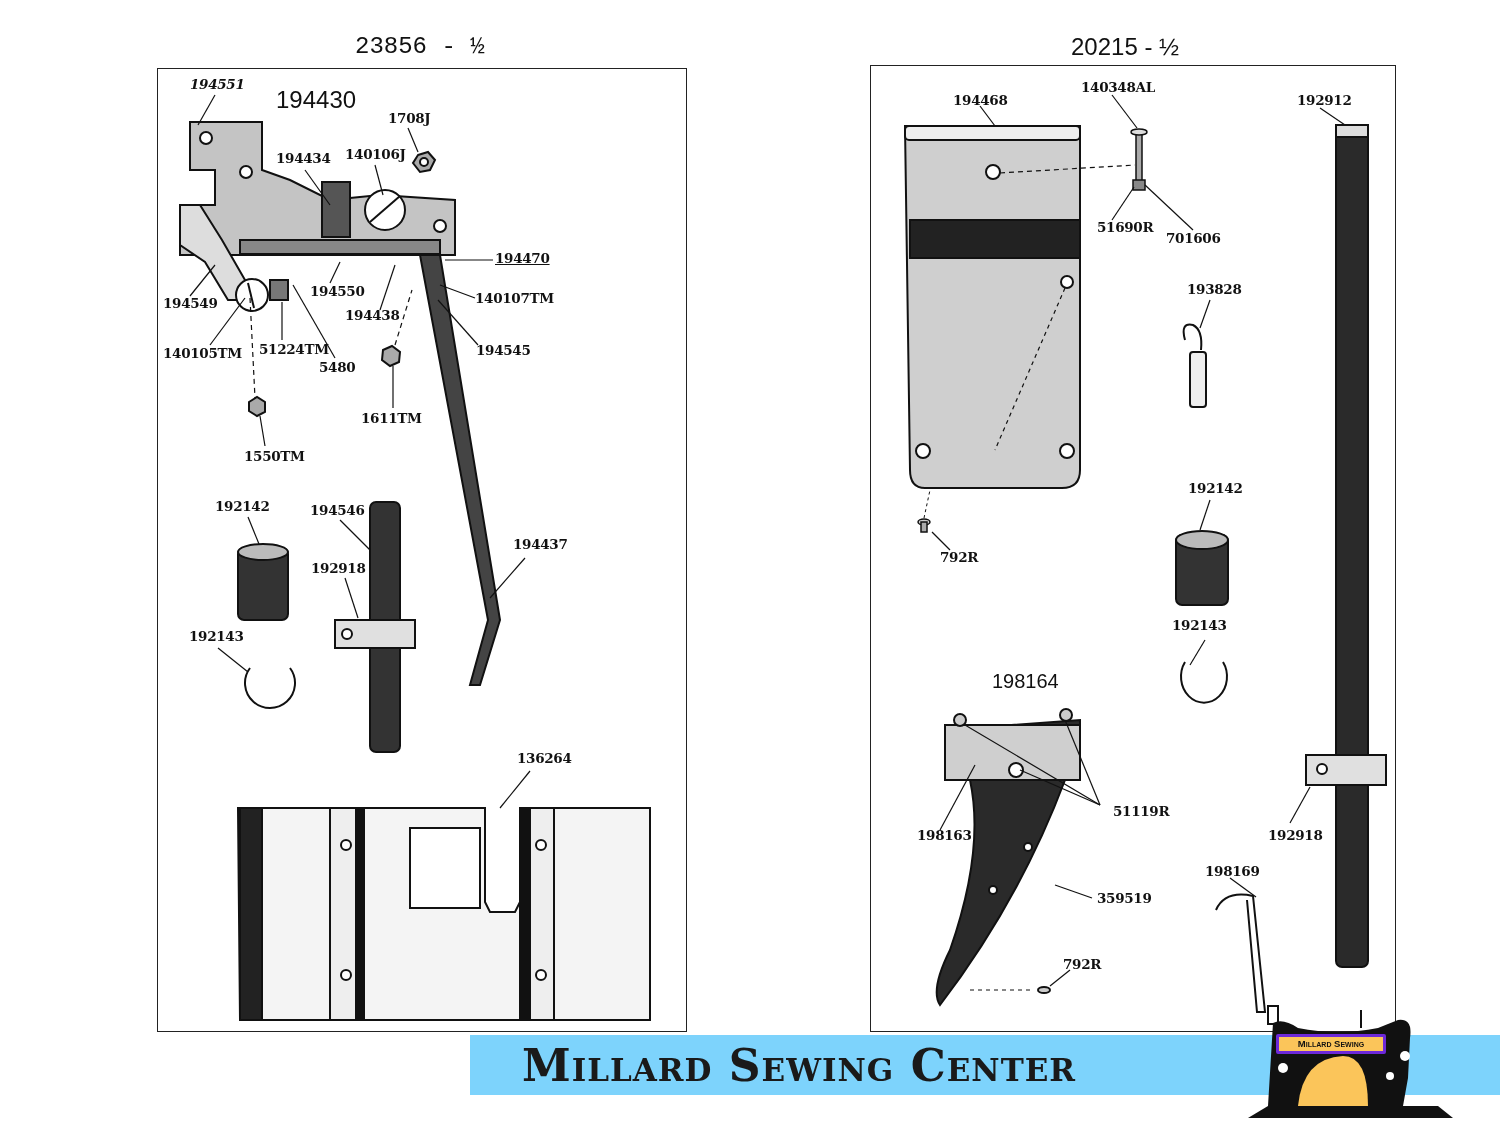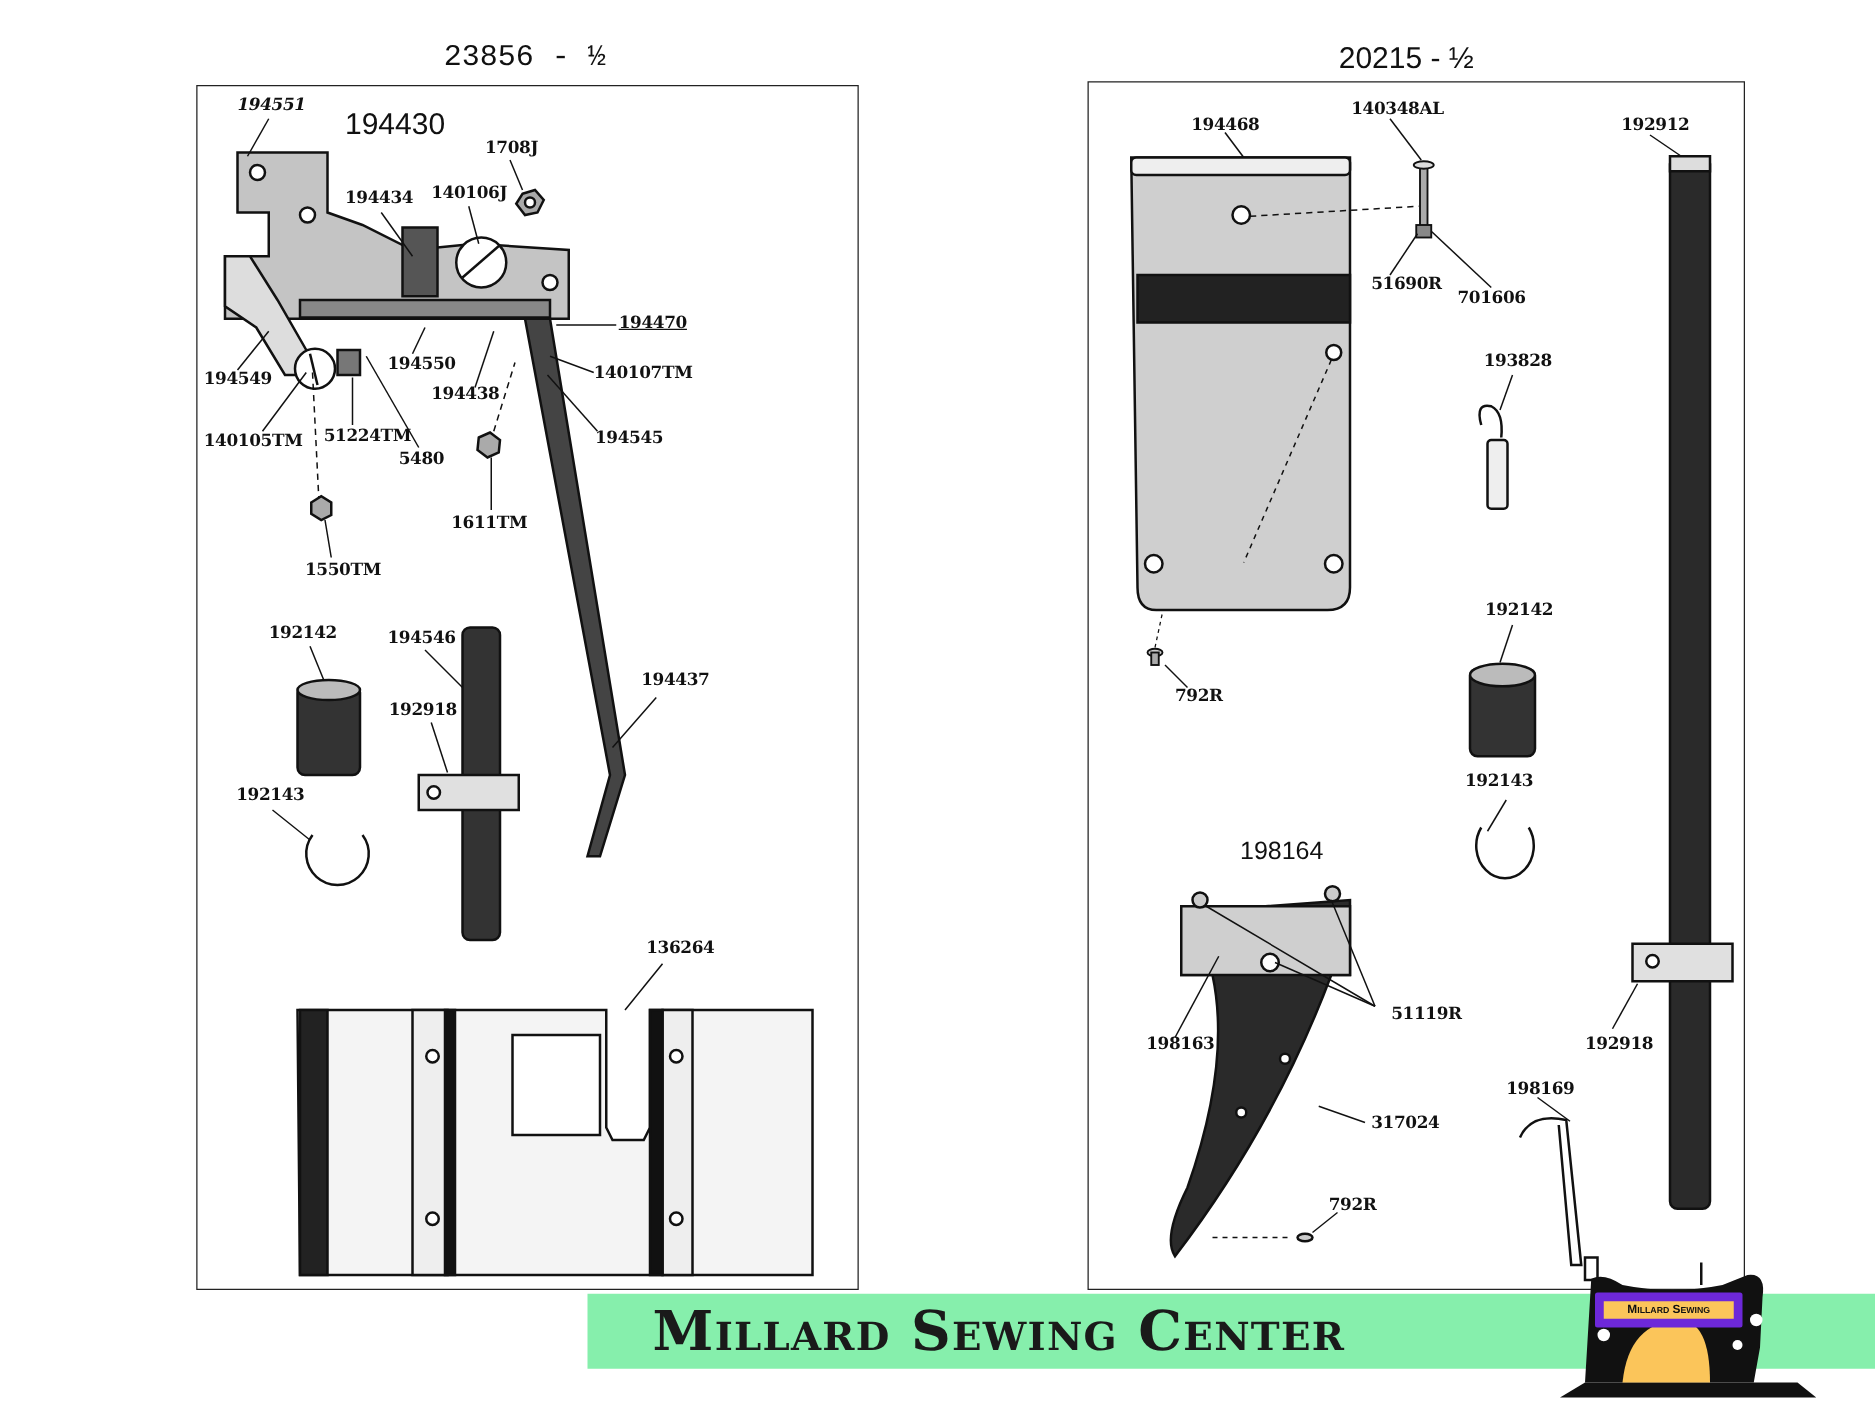--- a/index.html
+++ b/index.html
@@ -3,24 +3,24 @@
 <meta charset="utf-8">
 <style>
   html, body { margin:0; padding:0; background:#ffffff; }
   body { width:1500px; height:1125px; position:relative; overflow:hidden;
          font-family:"DejaVu Serif", serif; color:#111; }
   .page-title { position:absolute; font-family:"Liberation Sans", sans-serif; font-size:24px; color:#111; }
   .panel { position:absolute; border:1.5px solid #222; background:#fff; }
   .lbl { position:absolute; font-family:"DejaVu Serif", serif; font-size:13.5px; font-weight:bold; color:#111; white-space:nowrap; letter-spacing:-0.3px; }
   .big { font-family:"Liberation Sans", sans-serif; font-weight:normal; font-size:24px; letter-spacing:0; }
   svg.art { position:absolute; left:0; top:0; overflow:visible; }
-  .banner { position:absolute; left:470px; top:1035px; width:1030px; height:60px; background:#86efac; }
+  .banner { position:absolute; left:470px; top:1035px; width:1030px; height:60px; background:#7dd3fc; }
   .banner-text { position:absolute; left:52px; top:5px; font-family:"DejaVu Serif", serif; font-weight:bold; font-size:44px; color:#1a1a1a; letter-spacing:1px; font-variant:small-caps; }
   .logo { position:absolute; left:1228px; top:998px; width:230px; height:122px; }
-  .logo-badge { position:absolute; left:1276px; top:1034px; width:104px; height:14px; background:#fbc55a; border:7px solid #6d28d9; border-radius:2px;
+  .logo-badge { position:absolute; left:1276px; top:1034px; width:104px; height:14px; background:#fbc55a; border:3px solid #6d28d9; border-radius:2px;
                 font-family:"Liberation Sans", sans-serif; font-weight:bold; font-size:9.5px; color:#111; text-align:center; line-height:14px; font-variant:small-caps; }
 </style>
 </head>
 <body>
 
 <div class="page-title" style="left:355px; top:33px;font-family:Liberation Mono, monospace;">23856 - ½</div>
 <div class="page-title" style="left:1071px; top:33px;">20215 - ½</div>
 
 <div class="panel" style="left:157px; top:68px; width:528px; height:962px;"></div>
 
@@ -202,21 +202,21 @@
 <div class="lbl" style="left:1097px; top:219px;">51690R</div>
 <div class="lbl" style="left:1166px; top:230px;">701606</div>
 <div class="lbl" style="left:1187px; top:281px;">193828</div>
 <div class="lbl" style="left:940px; top:549px;">792R</div>
 <div class="lbl" style="left:1188px; top:480px;">192142</div>
 <div class="lbl" style="left:1172px; top:617px;">192143</div>
 <div class="lbl" style="left:1113px; top:803px;">51119R</div>
 <div class="lbl" style="left:917px; top:827px;">198163</div>
 <div class="lbl" style="left:1268px; top:827px;">192918</div>
 <div class="lbl" style="left:1205px; top:863px;">198169</div>
-<div class="lbl" style="left:1097px; top:890px;">317024</div>
+<div class="lbl" style="left:1097px; top:890px;">359519</div>
 <div class="lbl" style="left:1063px; top:956px;">792R</div>
 
 <div class="banner">
   <div class="banner-text">Millard Sewing Center</div>
 </div>
 
 <svg class="logo" viewBox="0 0 230 122">
   <path d="M20,120 L40,108 L210,108 L225,120 Z" fill="#111"></path>
   <path d="M40,108 L45,25 Q55,20 70,30 Q110,38 150,30 L170,22 Q185,20 182,40 L180,80 L175,108 Z" fill="#111"></path>
   <path d="M70,108 Q75,60 115,58 Q140,58 140,108 Z" fill="#fbc55a"></path>

